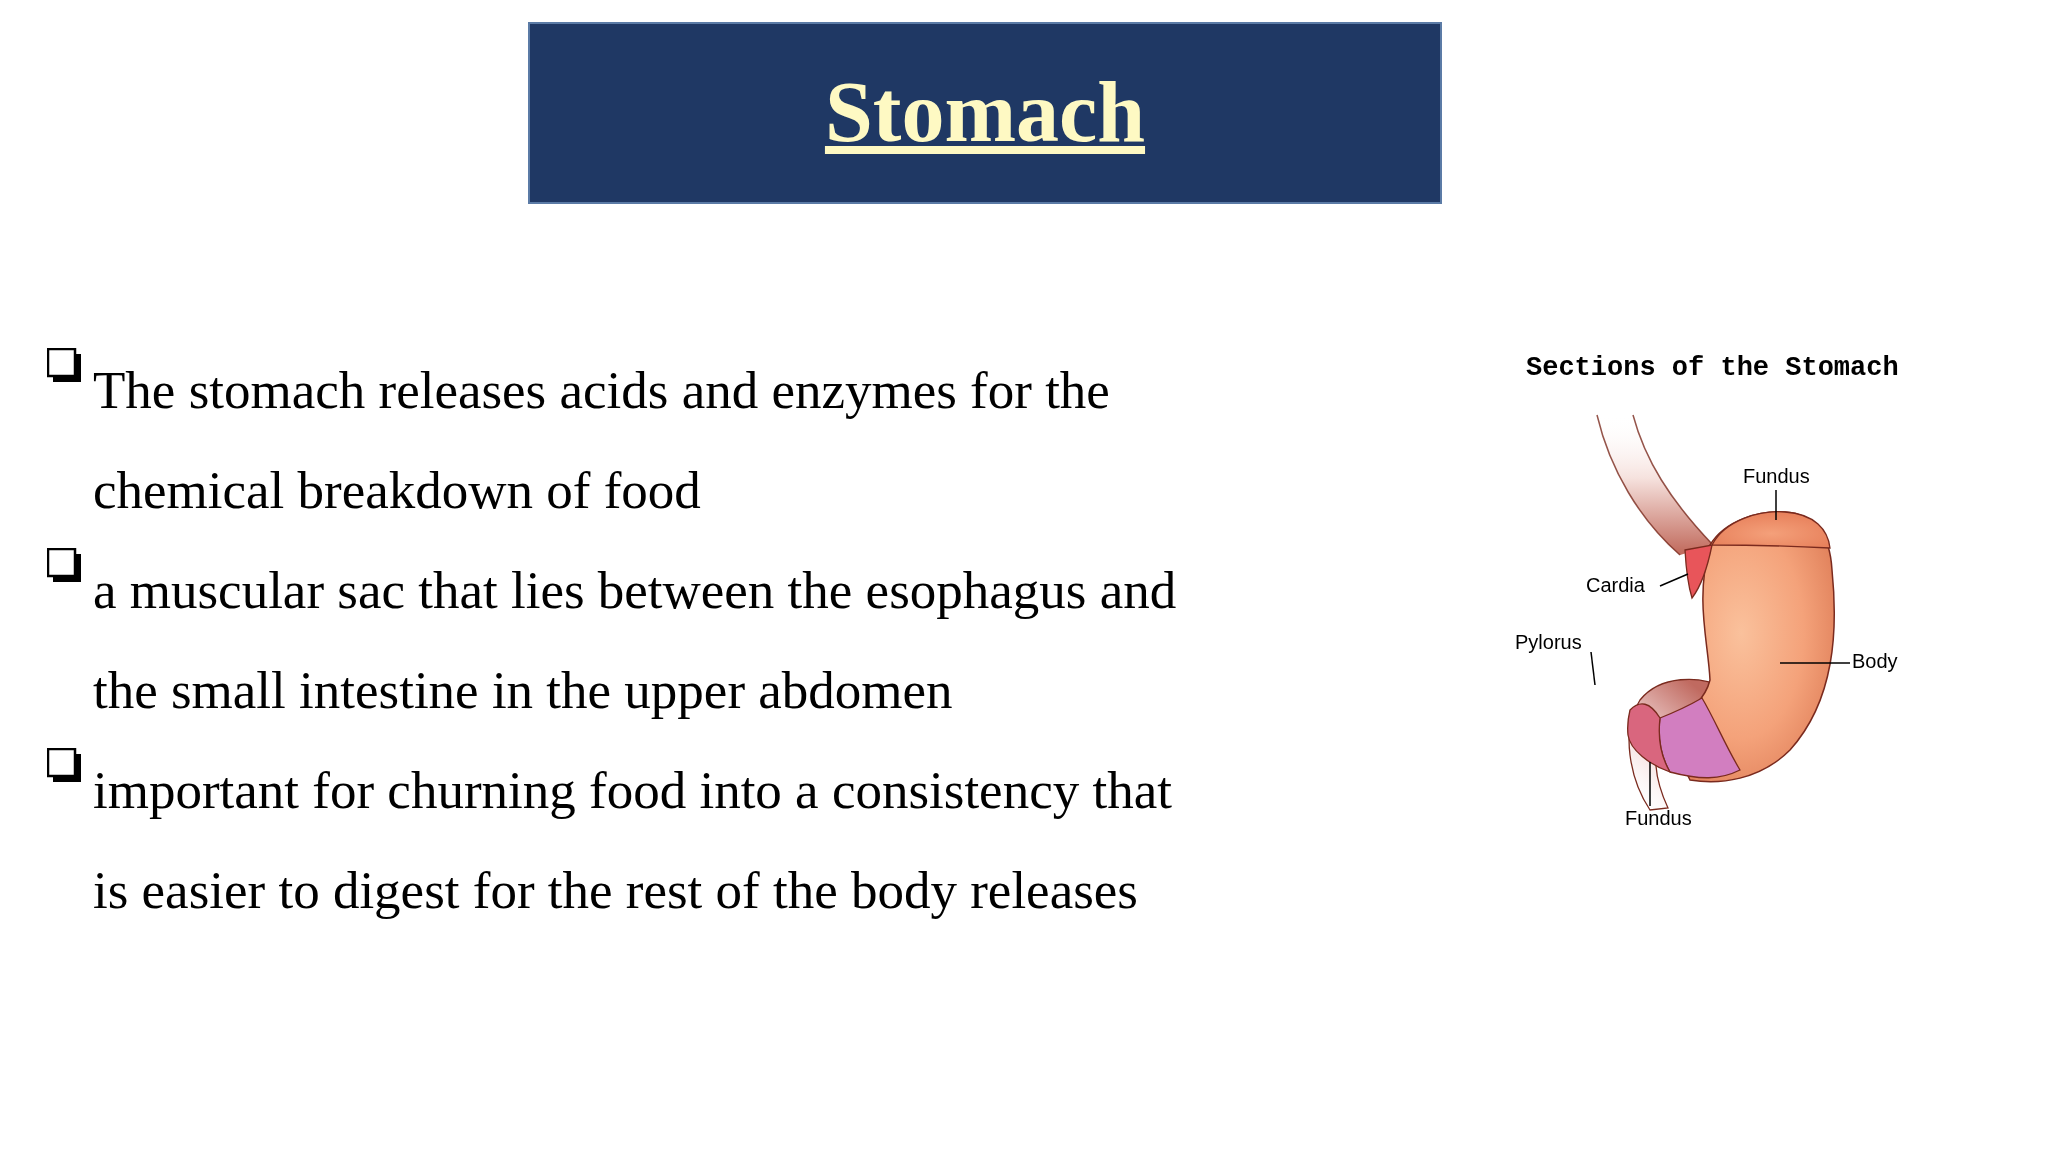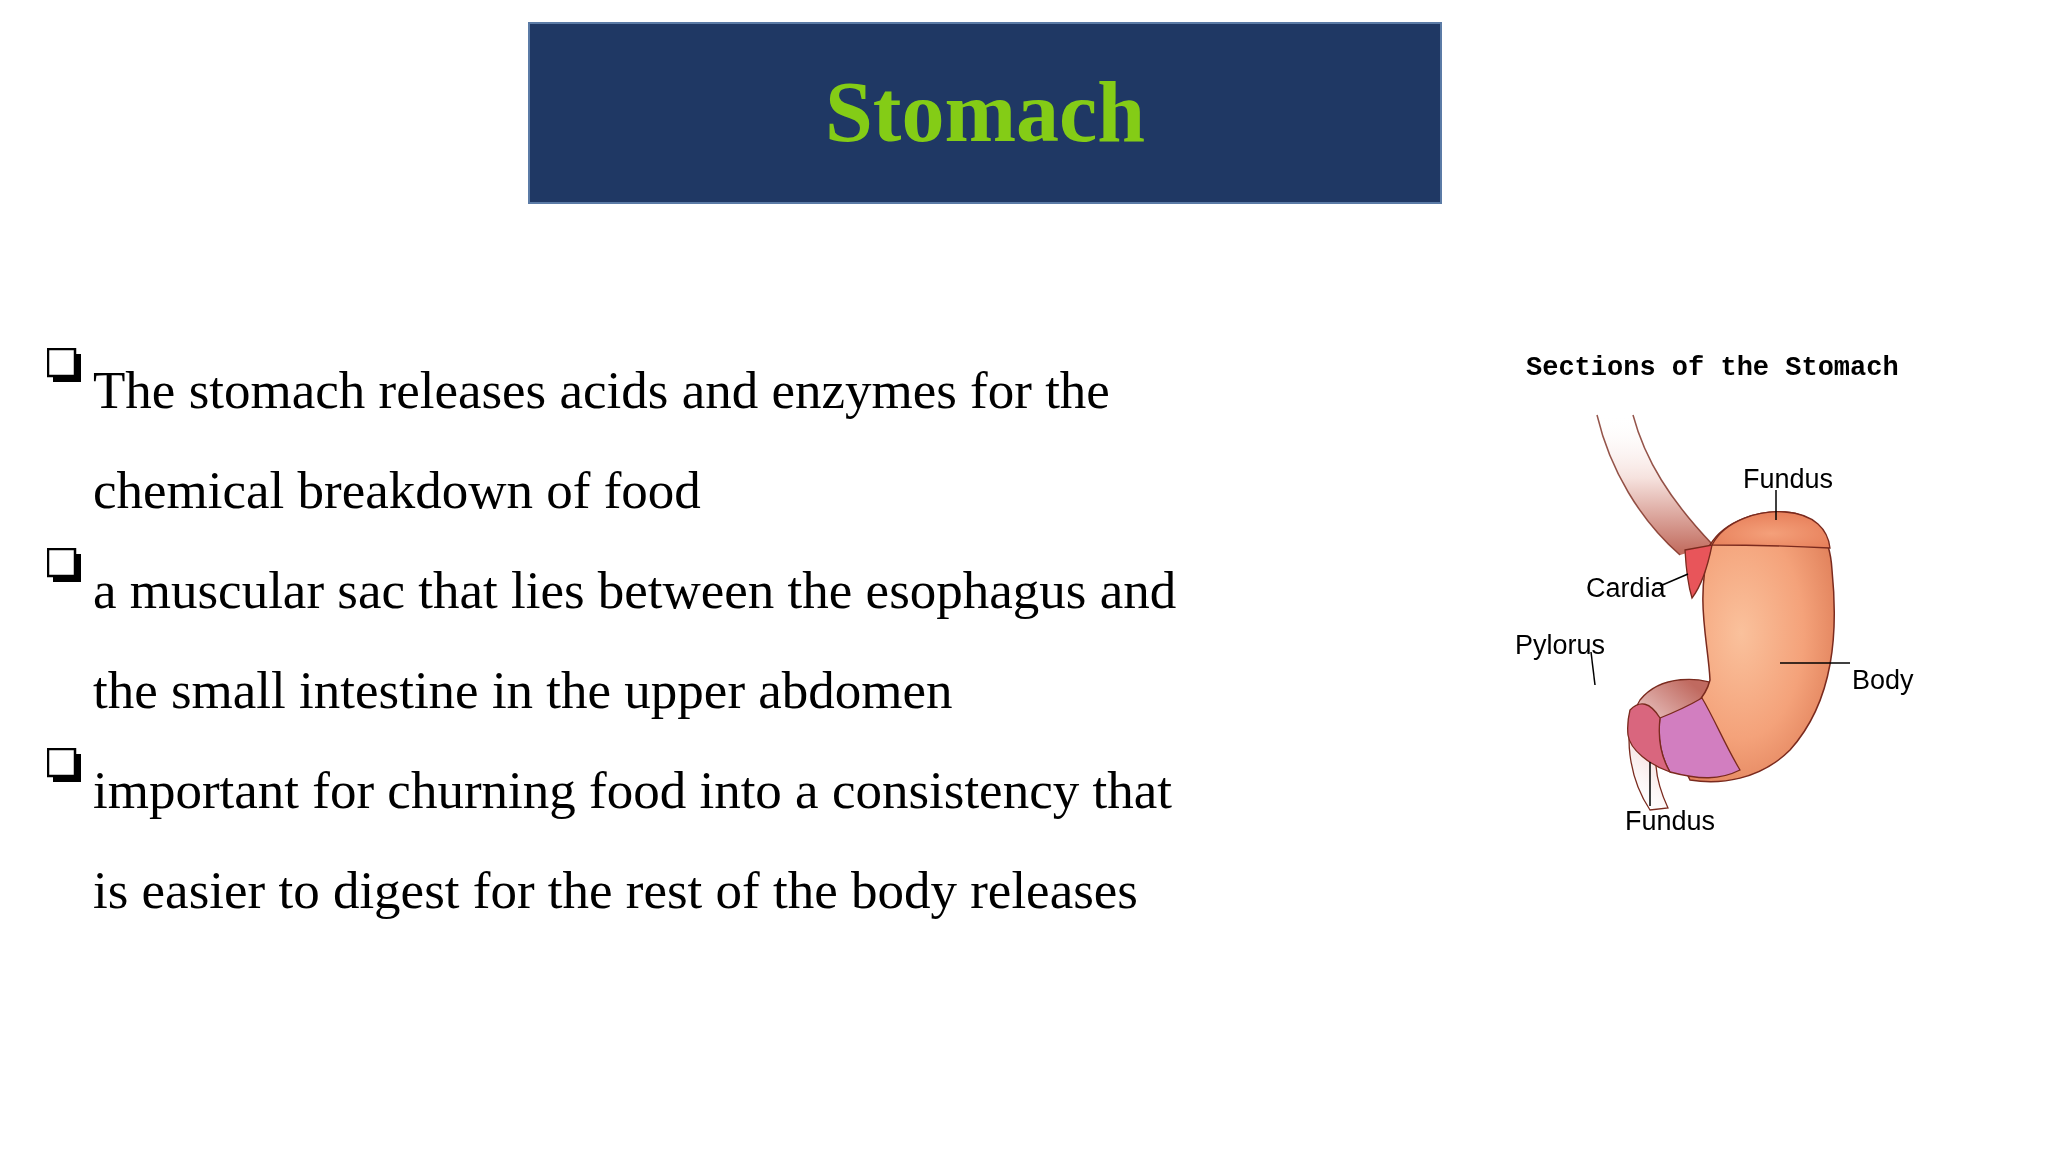--- a/index.html
+++ b/index.html
@@ -8,39 +8,39 @@
     position: relative; overflow: hidden;
     font-family: "Liberation Serif", serif;
   }
   .title-box {
     position: absolute; left: 528px; top: 22px; width: 910px; height: 178px;
     background: #1F3864; border: 2px solid #5B7BA6;
     display: flex; align-items: center; justify-content: center;
   }
   .title-text {
     font-family: "Liberation Serif", serif; font-weight: bold;
-    font-size: 86px; color: #84cc16; line-height: 1; margin-top: -2px;
+    font-size: 86px; color: #fef9c3; line-height: 1; margin-top: -2px; text-decoration: underline;
   }
   .bullets { position: absolute; left: 45px; top: 340px; width: 1300px; }
   .bullet-item { position: relative; padding-left: 48px; }
   .bullet-line {
     display: block; font-size: 53px; line-height: 100px; height: 100px;
     color: #000; white-space: nowrap;
   }
   .bullet-icon {
     position: absolute; left: 2px; top: 8px; width: 34px; height: 34px;
   }
   .diagram { position: absolute; left: 1490px; top: 340px; width: 480px; height: 520px; }
   .diagram svg { display: block; }
   .diagram-title {
     position: absolute; left: 36px; top: 13px; font-family: Liberation Mono, monospace;
     font-weight: bold; font-size: 27px; color: #000; white-space: nowrap;
   }
   .lbl {
-    position: absolute; font-family: "Liberation Sans", sans-serif; font-size: 27px;
+    position: absolute; font-family: "Liberation Sans", sans-serif; font-size: 20px;
     color: #000; white-space: nowrap; line-height: 1;
   }
 </style>
 </head>
 <body>
 
 <div class="title-box">
   <span class="title-text">Stomach</span>
 </div>
 
@@ -119,15 +119,15 @@
     <line x1="286" y1="150" x2="286" y2="180" stroke="#000" stroke-width="1.5"></line>
     <line x1="170" y1="246" x2="198" y2="234" stroke="#000" stroke-width="1.5"></line>
     <line x1="101" y1="312" x2="105" y2="345" stroke="#000" stroke-width="1.5"></line>
     <line x1="290" y1="323" x2="360" y2="323" stroke="#000" stroke-width="1.5"></line>
     <line x1="160" y1="422" x2="160" y2="466" stroke="#000" stroke-width="1.5"></line>
   </svg>
 
   <span class="lbl" style="left:253px; top:126px;">Fundus</span>
   <span class="lbl" style="left:96px; top:235px;">Cardia</span>
   <span class="lbl" style="left:25px; top:292px;text-align:center;">Pylorus</span>
-  <span class="lbl" style="left:362px; top:311px;margin-top:16px;">Body</span>
+  <span class="lbl" style="left:362px; top:311px;">Body</span>
   <span class="lbl" style="left:135px; top:468px;">Fundus</span>
 </div>
 
 </body></html>

